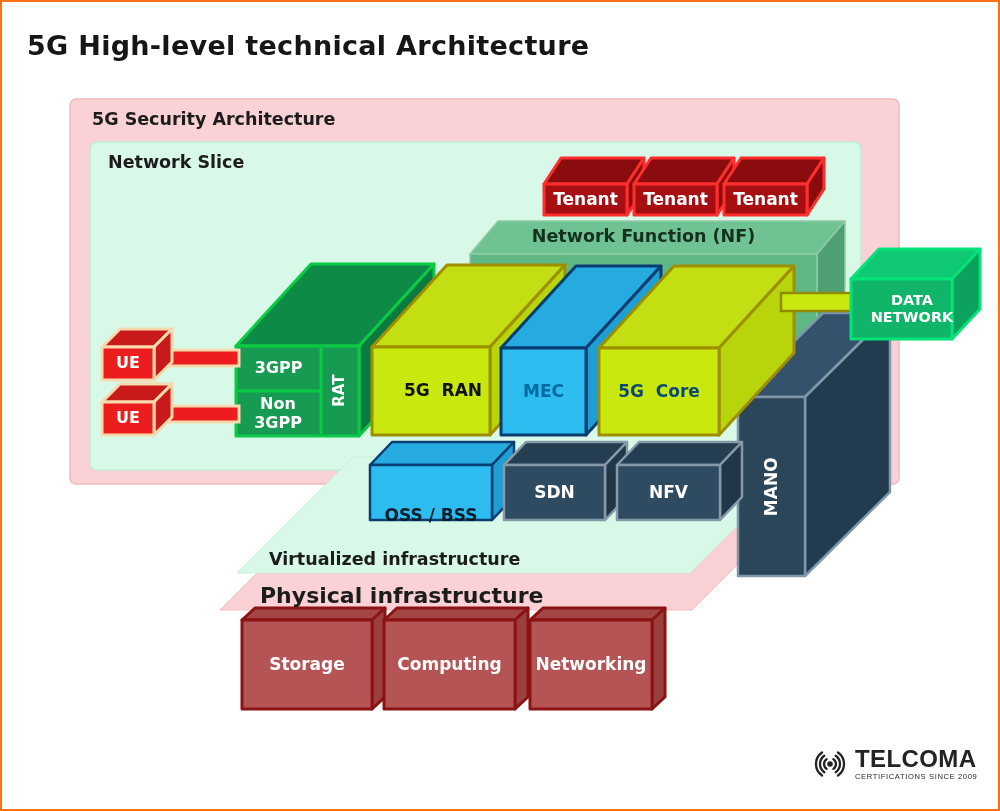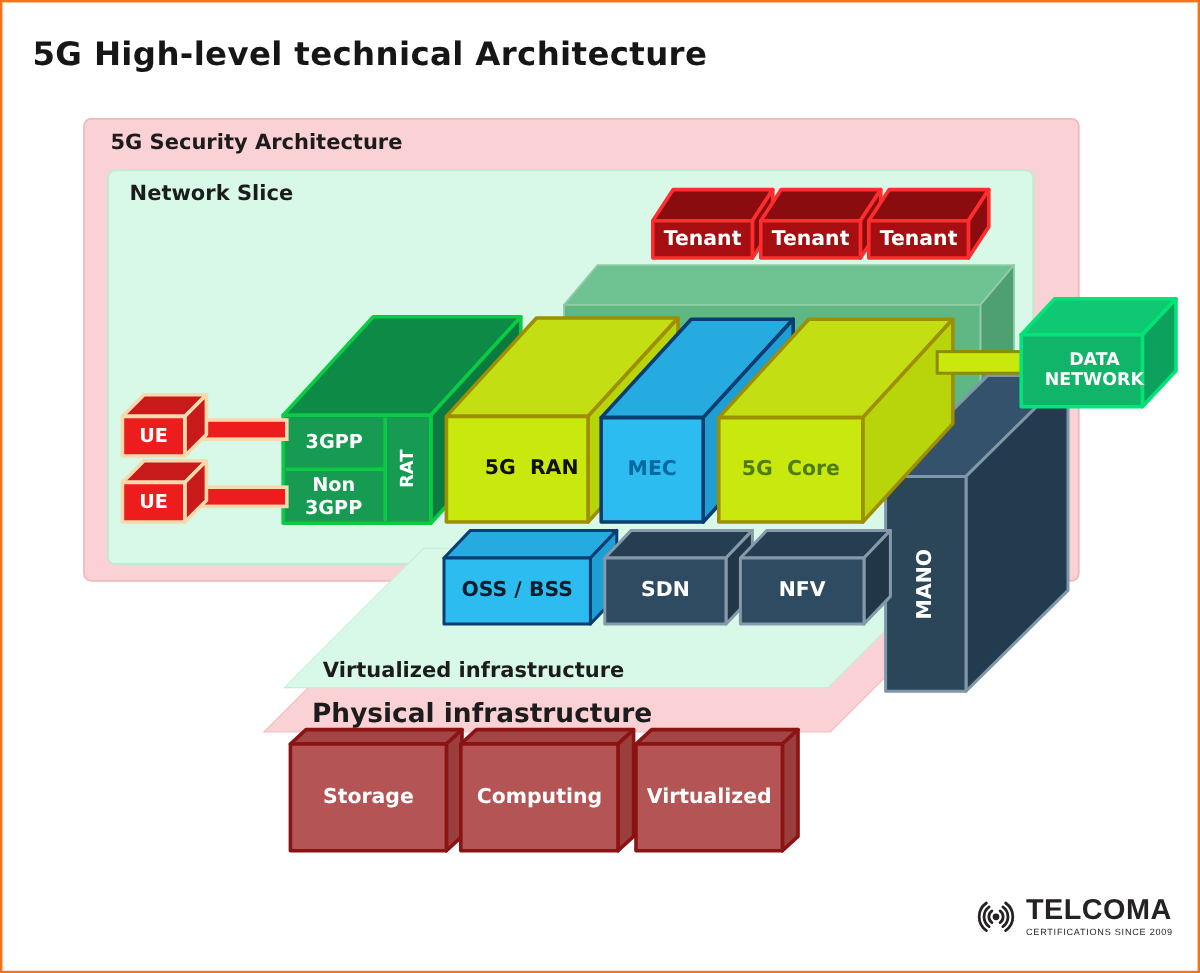--- a/index.html
+++ b/index.html
@@ -154,51 +154,52 @@
 
   <div id="title" class="lbl left" style="position:absolute;">5G High-level technical Architecture</div>
 
   <div class="lbl left" style="left:90px;top:104px;height:26px;font-size:17.5px;font-weight:600;">5G Security Architecture</div>
   <div class="lbl left" style="left:106px;top:147px;height:26px;font-size:17.5px;font-weight:600;">Network Slice</div>
 
   <div class="lbl white" style="left:542px;top:182px;width:83px;height:31px;font-size:17px;font-weight:700;">Tenant</div>
   <div class="lbl white" style="left:632px;top:182px;width:83px;height:31px;font-size:17px;font-weight:700;">Tenant</div>
   <div class="lbl white" style="left:722px;top:182px;width:83px;height:31px;font-size:17px;font-weight:700;">Tenant</div>
 
+  <div class="lbl" style="left:468px;top:219px;width:347px;height:30px;font-size:17.5px;color:#16301f;font-weight:600;">Network Function (NF)</div>
 
   <div class="lbl white" style="left:100px;top:345px;width:52px;height:33px;font-size:16px;font-weight:700;">UE</div>
   <div class="lbl white" style="left:100px;top:400px;width:52px;height:33px;font-size:16px;font-weight:700;">UE</div>
 
   <div class="lbl white" style="left:234px;top:345px;width:85px;height:43px;font-size:16px;font-weight:700;">3GPP</div>
   <div class="lbl white" style="left:238px;top:389px;width:76px;height:45px;font-size:16px;font-weight:700;white-space:normal;">Non 3GPP</div>
   <div class="lbl white" style="left:319px;top:344px;width:38px;height:90px;font-size:15px;font-weight:700;">
     <span class="rot">RAT</span>
   </div>
 
   <div class="lbl" style="left:370px;top:345px;width:118px;height:88px;font-size:17px;color:#111;padding-left:12px;">5G  RAN</div>
   <div class="lbl" style="left:499px;top:346px;width:85px;height:87px;font-size:17px;color:#0369a1;">MEC</div>
-  <div class="lbl" style="left:597px;top:346px;width:120px;height:87px;font-size:17px;color:#4d7c0f;">5G  Core</div>
+  <div class="lbl" style="left:597px;top:346px;width:120px;height:87px;font-size:17px;color:#0c4a6e;">5G  Core</div>
 
   <div class="lbl white" style="left:849px;top:277px;width:122px;height:60px;font-size:14.5px;font-weight:700;flex-direction:column;">
     <span>DATA</span><span>NETWORK</span>
   </div>
 
-  <div class="lbl" style="left:368px;top:463px;width:122px;height:55px;font-size:17px;color:#0c1c2a;text-align:right;">OSS / BSS</div>
+  <div class="lbl" style="left:368px;top:486px;width:122px;height:55px;font-size:17px;color:#0c1c2a;text-align:right;">OSS / BSS</div>
   <div class="lbl white" style="left:502px;top:463px;width:101px;height:55px;font-size:17px;font-weight:700;">SDN</div>
   <div class="lbl white" style="left:615px;top:463px;width:103px;height:55px;font-size:17px;font-weight:700;">NFV</div>
   <div class="lbl white" style="left:736px;top:395px;width:67px;height:179px;font-size:17px;font-weight:700;">
     <span class="rot">MANO</span>
   </div>
 
   <div class="lbl left" style="left:267px;top:545px;height:24px;font-size:17.5px;font-weight:600;">Virtualized infrastructure</div>
   <div class="lbl left" style="left:258px;top:582px;height:24px;font-size:22px;font-weight:600;">Physical infrastructure</div>
 
   <div class="lbl white" style="left:240px;top:618px;width:130px;height:89px;font-size:17px;font-weight:700;">Storage</div>
   <div class="lbl white" style="left:382px;top:618px;width:131px;height:89px;font-size:17px;font-weight:700;">Computing</div>
-  <div class="lbl white" style="left:528px;top:618px;width:122px;height:89px;font-size:17px;font-weight:700;">Virtualized</div>
+  <div class="lbl white" style="left:528px;top:618px;width:122px;height:89px;font-size:17px;font-weight:700;">Networking</div>
 
   <div id="logo">
     <svg width="44" height="36" viewBox="0 0 44 34">
       <g fill="none" stroke="#262223" stroke-width="2.3" stroke-linecap="round">
         <path d="M 25.4,12.1 A 6 6 0 0 1 25.4,21.9"></path>
         <path d="M 27.7,8.8 A 10 10 0 0 1 27.7,25.2"></path>
         <path d="M 30,5.5 A 14 14 0 0 1 30,28.5"></path>
         <path d="M 18.6,12.1 A 6 6 0 0 0 18.6,21.9"></path>
         <path d="M 16.3,8.8 A 10 10 0 0 0 16.3,25.2"></path>
         <path d="M 14,5.5 A 14 14 0 0 0 14,28.5"></path>

